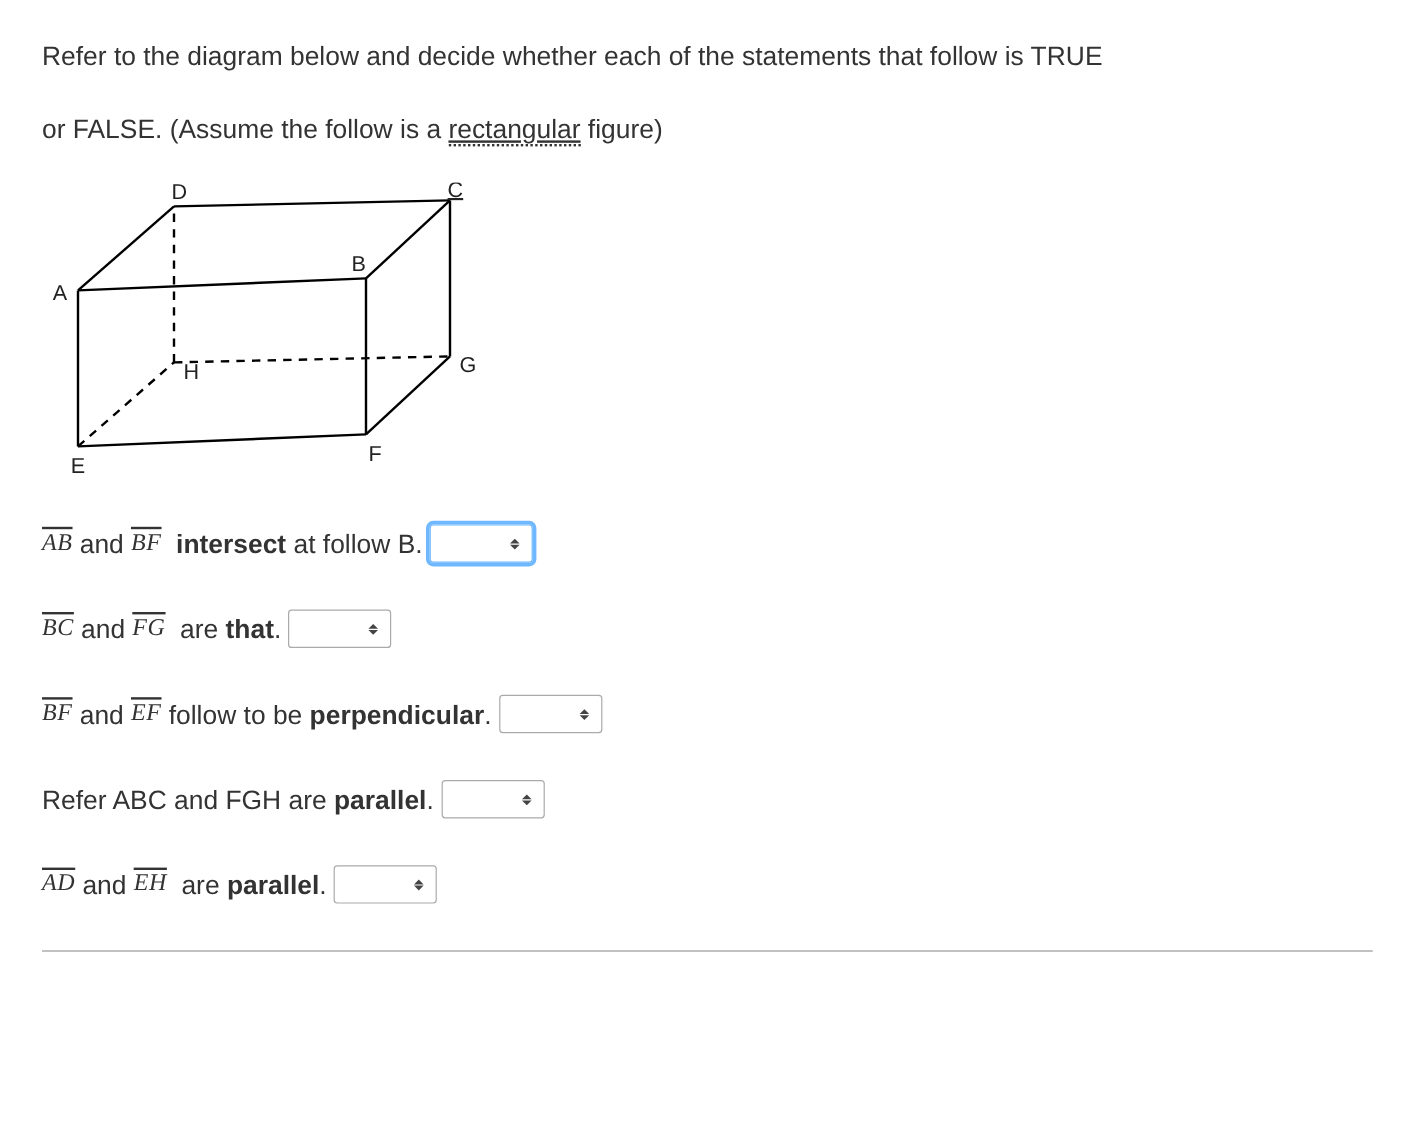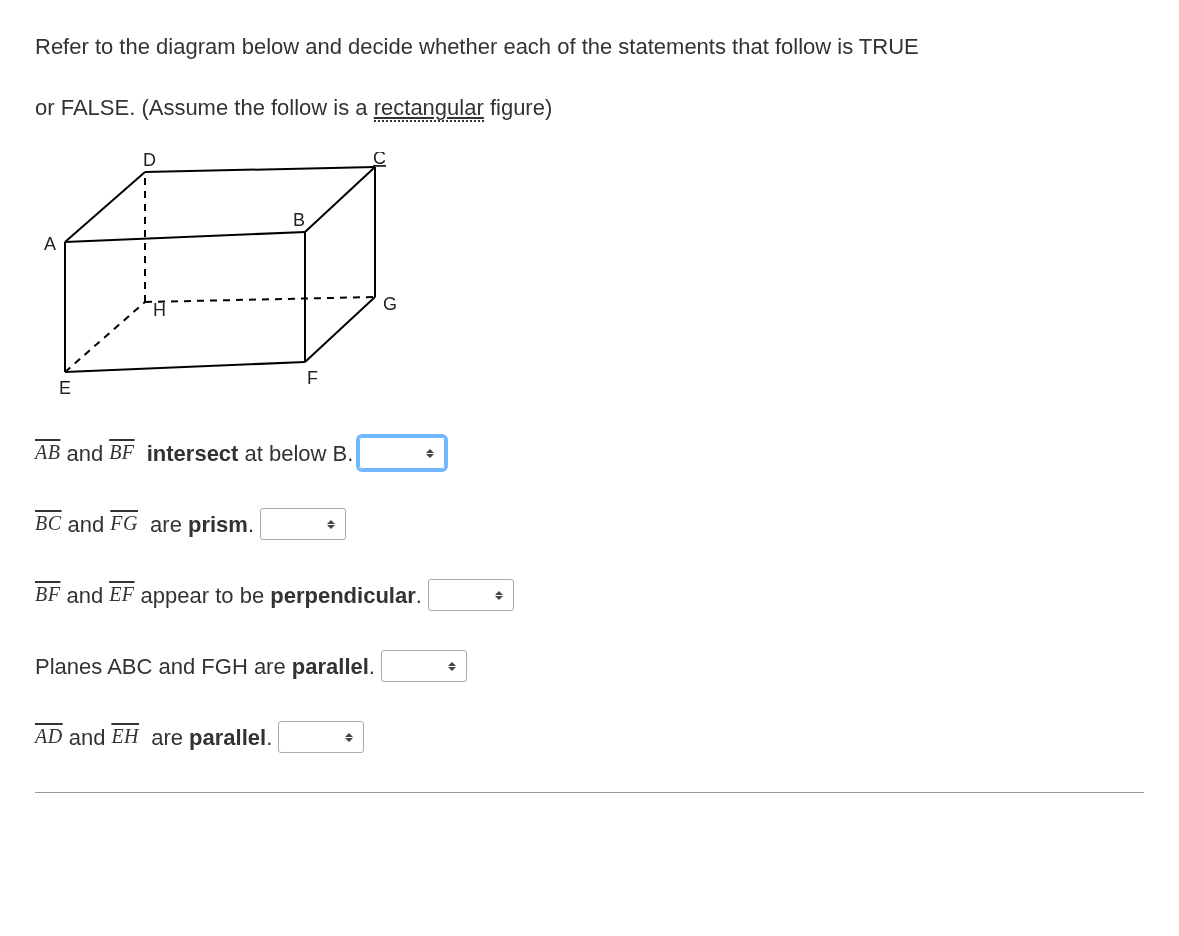--- a/index.html
+++ b/index.html
@@ -107,48 +107,48 @@
     <text x="272" y="232">F</text>
     <text x="348" y="158">G</text>
     <text x="118" y="164">H</text>
   </svg>
 </div>
 
 <div class="statement">
   <span class="seg">AB</span>
   <span> and </span>
   <span class="seg">BF</span>
-  <span>&nbsp;<b>intersect</b><span> at below B.</span></span>
+  <span>&nbsp;<b>intersect</b><span> at follow B.</span></span>
   <div class="select-box focused">
     <span class="chev"></span>
   </div>
 </div>
 
 <div class="statement">
   <span class="seg">BC</span>
   <span> and </span>
   <span class="seg">FG</span>
-  <span>&nbsp;are <b>prism</b><span>.</span></span>
+  <span>&nbsp;are <b>that</b><span>.</span></span>
   <div class="select-box">
     <span class="chev"></span>
   </div>
 </div>
 
 <div class="statement">
   <span class="seg">BF</span>
   <span> and </span>
   <span class="seg">EF</span>
-  <span><span> appear to be </span><b>perpendicular</b><span>.</span></span>
+  <span><span> follow to be </span><b>perpendicular</b><span>.</span></span>
   <div class="select-box">
     <span class="chev"></span>
   </div>
 </div>
 
 <div class="statement">
-  <span><span>Planes ABC and FGH are </span><b>parallel</b><span>.</span></span>
+  <span><span>Refer ABC and FGH are </span><b>parallel</b><span>.</span></span>
   <div class="select-box">
     <span class="chev"></span>
   </div>
 </div>
 
 <div class="statement">
   <span class="seg">AD</span>
   <span> and </span>
   <span class="seg">EH</span>
   <span>&nbsp;are <b>parallel</b><span>.</span></span>

